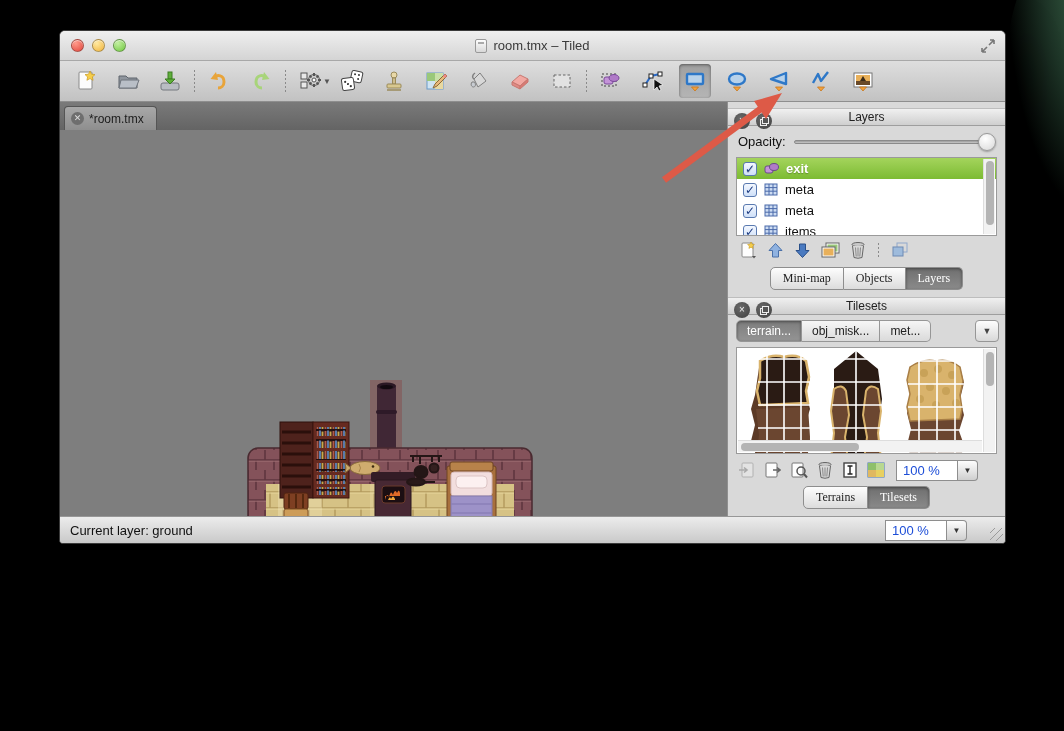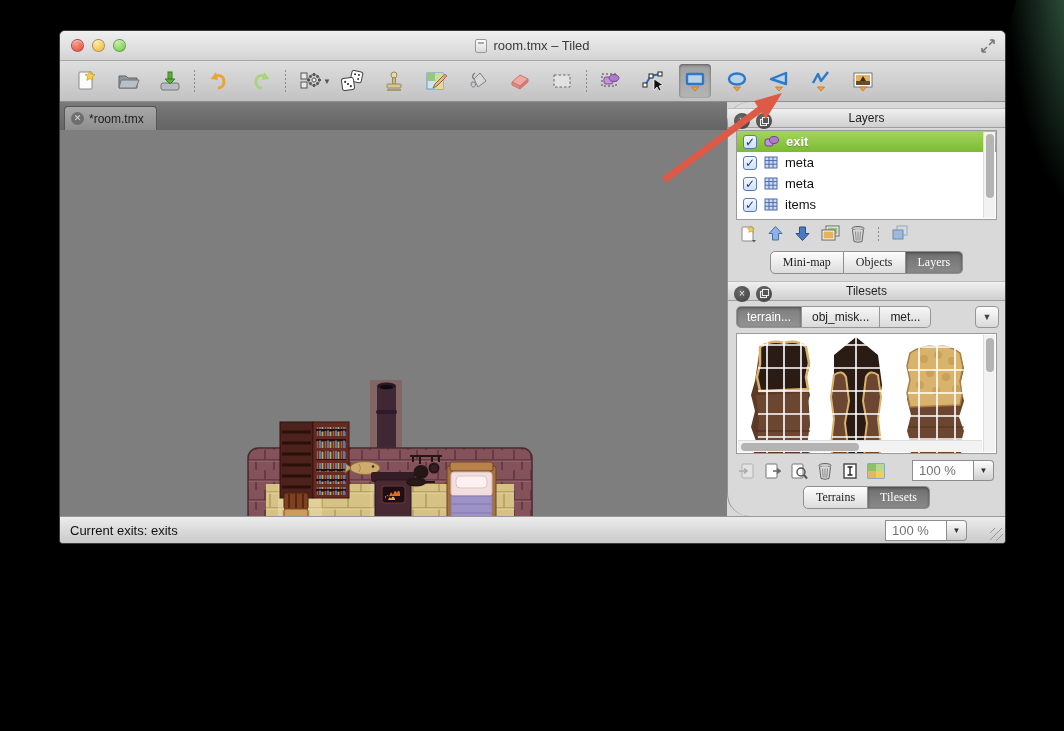--- a/index.html
+++ b/index.html
@@ -41,21 +41,21 @@
   .editor { flex:1; display:flex; flex-direction:column; min-width:0; position:relative; }
   .tabbar { height:28px; flex:0 0 28px; background:linear-gradient(#7a7a7a,#646464); display:flex; align-items:flex-end; padding-left:4px; }
   .tab { height:24px; background:linear-gradient(#a8a8a8,#8e8e8e); border:1px solid #555; border-bottom:none;
     border-radius:4px 4px 0 0; display:flex; align-items:center; gap:5px; padding:0 12px 0 6px; font-size:12px; color:#1c1c1c; }
   .tab-close { width:13px; height:13px; border-radius:50%; background:#6e6e6e; color:#dedede; font-size:9px;
     display:flex; align-items:center; justify-content:center; line-height:1; }
   .canvas { flex:1; background:#7e7e7e; position:relative; overflow:hidden; }
 
   
   .docks { width:278px; flex:0 0 278px; background:#d9d9d9; border-left:1px solid #909090; padding-top:6px;
-    display:flex; flex-direction:column; font-size:12px;border-radius:22px; }
+    display:flex; flex-direction:column; font-size:12px; }
   .dock-header { height:25px; background:linear-gradient(#f0f0f0,#cfcfcf); border-top:1px solid #bdbdbd;
     border-bottom:1px solid #9e9e9e; position:relative; display:flex; align-items:center; justify-content:center;
     font-size:12px; color:#222; }
   .hbtns { position:absolute; left:6px; top:4px; display:flex; gap:6px; }
   .hbtn { width:16px; height:16px; border-radius:50%; background:radial-gradient(circle at 40% 35%,#6a6a6a,#3f3f3f);
     color:#eee; font-size:10px; display:flex; align-items:center; justify-content:center; line-height:1; }
   .opacity-row { display:flex; align-items:center; gap:8px; padding:8px 10px 6px 10px; color:#111; font-size:13px; }
   .slider { flex:1; height:4px; background:linear-gradient(#9a9a9a,#c8c8c8); border-radius:2px; position:relative;
     border:1px solid #8a8a8a; }
   .knob { position:absolute; right:-2px; top:-8px; width:18px; height:18px; border-radius:50%;
@@ -86,21 +86,21 @@
   .ttab.on { background:linear-gradient(#7d7d7d,#949494); color:#fff; box-shadow:inset 0 1px 3px rgba(0,0,0,.4); }
   .ttab-dd { margin-left:auto; width:24px; height:22px; border:1px solid #969696; border-radius:4px;
     background:linear-gradient(#fdfdfd,#d8d8d8); display:flex; align-items:center; justify-content:center; font-size:9px; color:#444; }
 
   .tileset-view { margin:5px 8px 0 8px; background:#fff; border:1px solid #9a9a9a; height:152px; position:relative; overflow:hidden; }
   .hsb { position:absolute; left:1px; right:14px; bottom:1px; height:12px; background:#f2f2f2; border-top:1px solid #ddd; }
   .hsb .thumb { position:absolute; top:2px; height:8px; border-radius:4px; background:#b4b4b4; }
   .tileset-toolbar { display:flex; align-items:center; gap:9px; padding:6px 10px 2px 10px; height:32px; }
   .combo { display:flex; align-items:center; height:21px; margin-left:2px; }
   .combo .val { background:#fff; border:1px solid #8e8e8e; height:21px; display:flex; align-items:center;
-    padding:0 6px; font-size:13px; color:#737373; min-width:62px;margin-left:16px; }
+    padding:0 6px; font-size:13px; color:#1d4ed8; min-width:62px; }
   .combo .btn { width:20px; height:21px; border:1px solid #8e8e8e; border-left:none; border-radius:0 4px 4px 0;
     background:linear-gradient(#fdfdfd,#cfcfcf); display:flex; align-items:center; justify-content:center; font-size:8px; color:#333; }
 
   
   .statusbar { height:27px; flex:0 0 27px; background:linear-gradient(#ececec,#c9c9c9); border-top:1px solid #979797;
     display:flex; align-items:center; padding:0 10px; font-size:13px; color:#111; position:relative; }
   .statusbar .combo { position:absolute; right:38px; top:3px; }
   .grip { position:absolute; right:2px; bottom:2px; width:13px; height:13px;
     background:repeating-linear-gradient(135deg,#0000 0 3px,#9a9a9a 3px 4px,#fff0 4px 5px); }
 
@@ -436,20 +436,26 @@
           <div class="hbtn">
             <svg width="9" height="9" viewBox="0 0 9 9">
                 <rect x="0.5" y="2.5" width="6" height="6" fill="none" stroke="#eee"></rect>
                 <rect x="2.5" y="0.5" width="6" height="6" fill="#555" stroke="#eee"></rect>
               </svg>
           </div>
         </div>
         <span>Layers</span>
       </div>
 
+      <div class="opacity-row">
+        <span>Opacity:</span>
+        <div class="slider">
+            <div class="knob"></div>
+          </div>
+      </div>
 
       <div class="layerlist">
         <div class="lrow selected">
           <span class="cb">✓</span>
           <svg width="15" height="13" viewBox="0 0 15 13">
             <rect x="1" y="4" width="8" height="7" rx="2" fill="#c493d8" stroke="#6a4a8a"></rect>
             <ellipse cx="10" cy="5" rx="4.5" ry="3.5" fill="#b07ac8" stroke="#6a4a8a"></ellipse>
           </svg>
           <span>exit</span>
         </div>
@@ -665,21 +671,21 @@
       <div class="seg-row" style="padding-top:3px">
         <div class="seg">
           <button>Terrains</button>
           <button class="on">Tilesets</button>
         </div>
       </div>
     </div>
   </div>
 
   <div class="statusbar">
-    <span>Current exits: exits</span>
+    <span>Current layer: ground</span>
     <div class="combo">
       <span class="val">100 %</span>
       <span class="btn">▼</span>
     </div>
     <div class="grip"></div>
   </div>
 
   <svg class="anno-arrow" viewBox="0 0 947 621">
     <line x1="604" y1="149" x2="706" y2="74" stroke="#dd5a47" stroke-width="7"></line>
     <path d="M722 62 L694 70 L706 88 z" fill="#dd5a47"></path>

